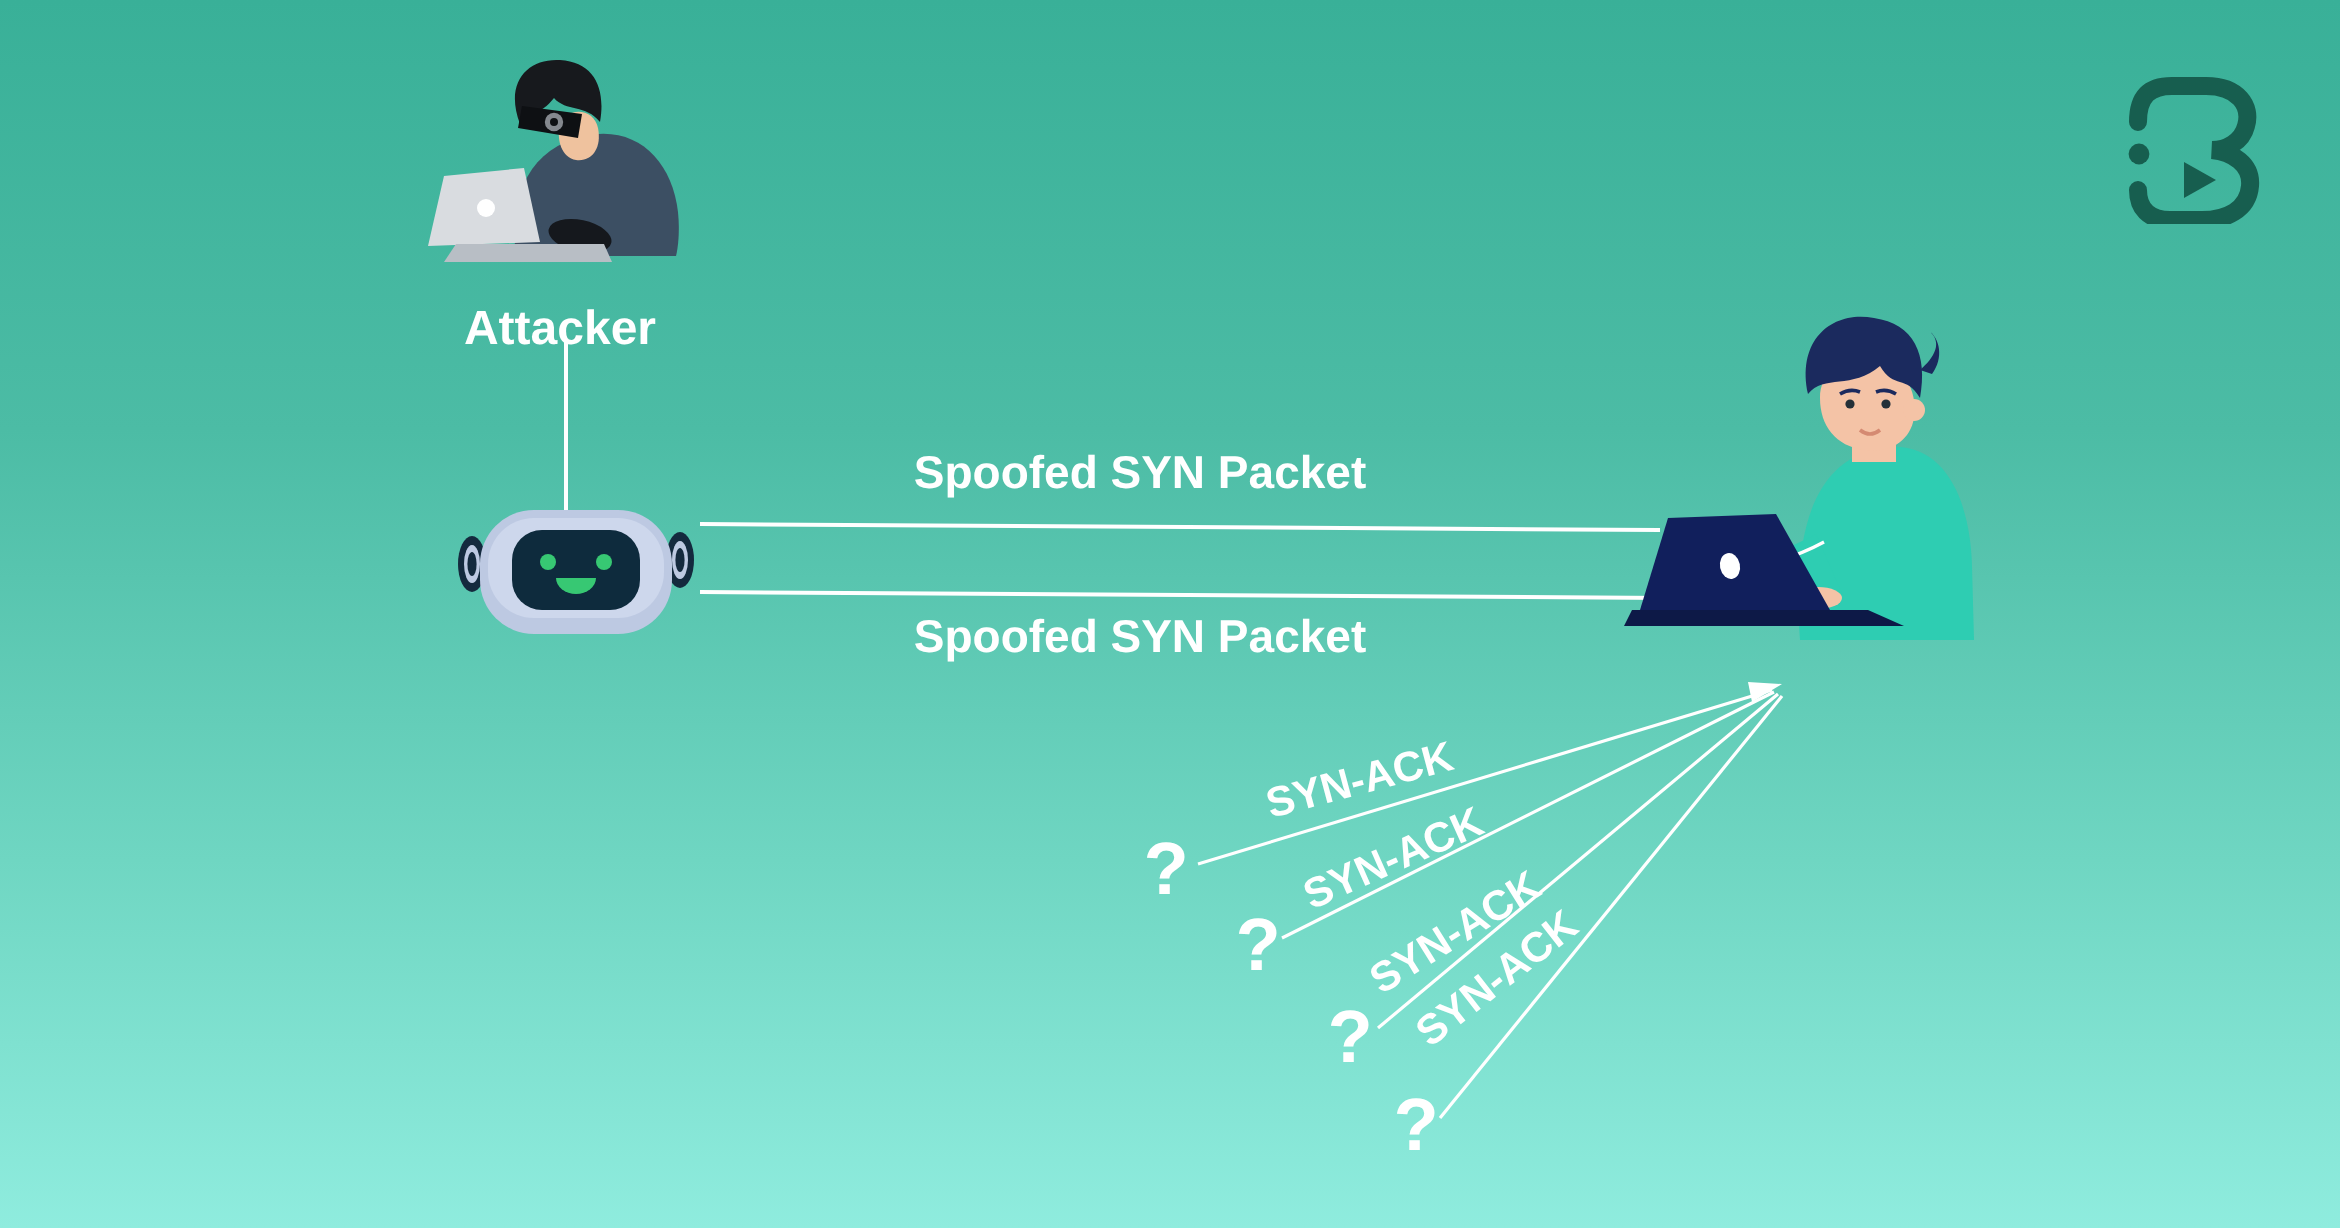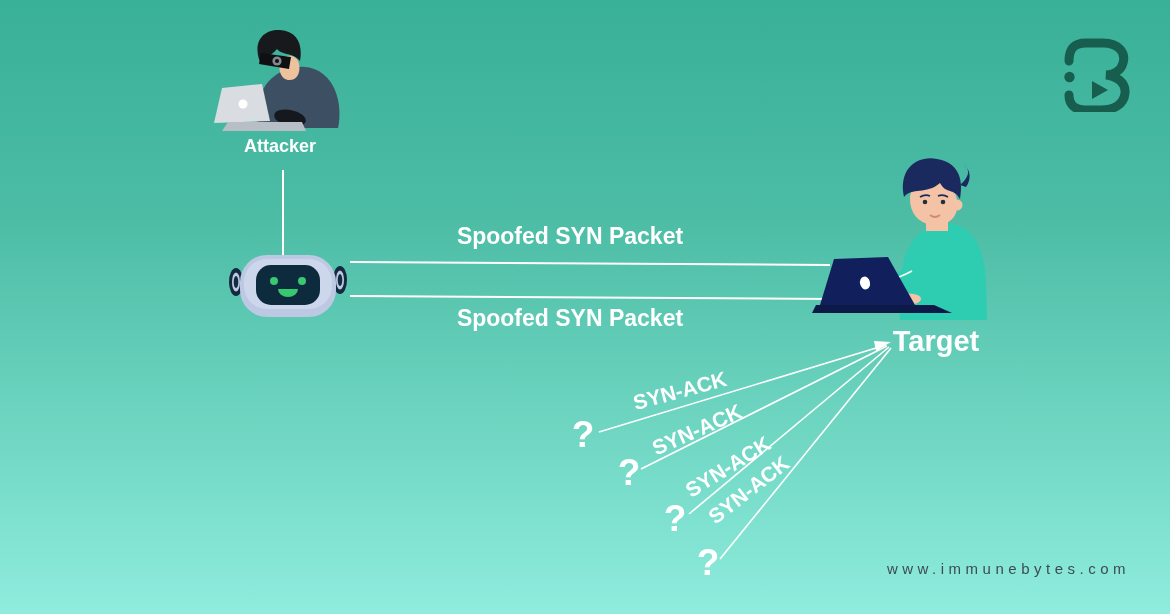--- a/index.html
+++ b/index.html
@@ -13,21 +13,21 @@
   svg{display:block;}
   .layer{position:absolute;left:0;top:0;}
   .lbl{
     position:absolute;
     color:#ffffff;
     font-weight:700;
     text-align:center;
     white-space:nowrap;
     line-height:1.1;
   }
-  .lbl-attacker{left:210px;top:137px;width:140px;font-size:18px;}
+  .lbl-attacker{left:210px;top:152px;width:140px;font-size:24px;}
   .lbl-bot{left:218px;top:322px;width:120px;font-size:26px;letter-spacing:1px;}
   .lbl-target{left:866px;top:326px;width:140px;font-size:29px;}
   .lbl-spoofed1{left:410px;top:224px;width:320px;font-size:23px;}
   .lbl-spoofed2{left:410px;top:306px;width:320px;font-size:23px;}
   .synack{position:absolute;width:120px;color:#fff;font-weight:700;font-size:21px;text-align:center;white-space:nowrap;}
   .synack1{left:620px;top:379px;transform:rotate(-15deg);}
   .synack2{left:637px;top:418px;transform:rotate(-24deg);}
   .synack3{left:668px;top:455px;transform:rotate(-32deg);}
   .synack4{left:689px;top:478px;transform:rotate(-38deg);}
   .qmark{position:absolute;width:34px;color:#fff;font-weight:700;font-size:37px;text-align:center;}
@@ -110,29 +110,27 @@
     <ellipse cx="53" cy="128" rx="5" ry="6.5" fill="#ffffff" transform="rotate(-12 53 128)"></ellipse>
   </svg>
 
   <svg class="logo" width="84" height="82" viewBox="0 0 84 82">
     <path d="M13 31 C13 18 19 13 30 13 L47 13 C63 13 70 23 67 33 C65 41 57 45 50 45 C60 46 70 52 69 63 C68 75 57 80 45 80 L29 80 C18 80 13 74 13 65" fill="none" stroke="#175e4f" stroke-width="9" stroke-linecap="round"></path>
     <circle cx="13.5" cy="47" r="5.2" fill="#175e4f"></circle>
     <polygon points="36,51 52,60 36,69" fill="#175e4f"></polygon>
   </svg>
 
   <div class="lbl lbl-attacker">Attacker</div>
-  <div class="lbl lbl-target">Target</div>
 
   <div class="lbl lbl-spoofed1">Spoofed SYN Packet</div>
   <div class="lbl lbl-spoofed2">Spoofed SYN Packet</div>
 
   <div class="synack synack1">SYN-ACK</div>
   <div class="synack synack2">SYN-ACK</div>
   <div class="synack synack3">SYN-ACK</div>
   <div class="synack synack4">SYN-ACK</div>
 
   <div class="qmark q1">?</div>
   <div class="qmark q2">?</div>
   <div class="qmark q3">?</div>
   <div class="qmark q4">?</div>
 
-  <div class="footer-url">www.immunebytes.com</div>
 </div>
 
 </body></html>

